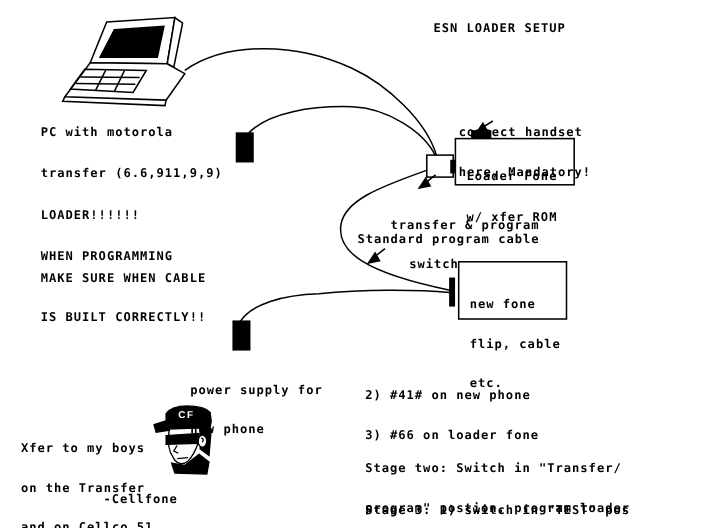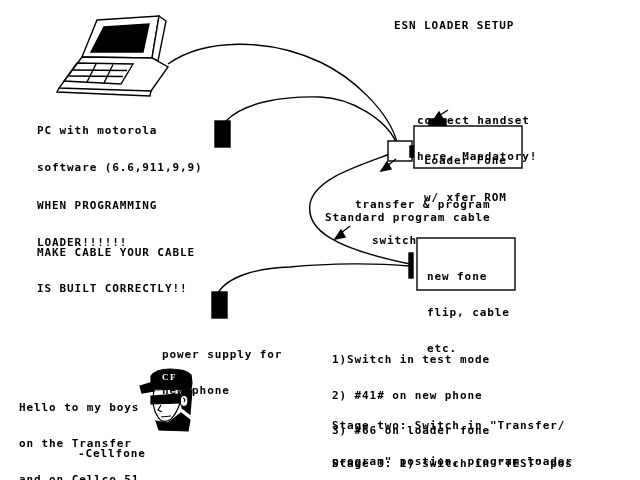--- a/index.html
+++ b/index.html
@@ -16,21 +16,21 @@
     font-weight:700; font-size:11px; letter-spacing:0.9px;
     white-space:pre;
   }
   .lh96  div { line-height:9.6px; }
   .lh10  div { line-height:10.2px; }
   .lh108 div { line-height:10.8px; }
   .lh114 div { line-height:11.4px; }
   .cap-mono {
     position:absolute; color:var(--paper); font-weight:700;
     font-size:9px; letter-spacing:1.5px;
-    font-family:Liberation Serif, serif;
+    font-family:Liberation Sans, sans-serif;
   }
   .stage-para { position:absolute; }
 </style>
 </head>
 <body>
 
 <div id="screen">
 
   <svg id="art" width="640" height="480" viewBox="0 0 640 480">
     <g fill="none" stroke="#000" stroke-width="1.4">
@@ -94,30 +94,30 @@
         <polygon points="151,396 181,394 180,403 151,404" fill="#000"></polygon>
         <polyline points="161,405 158,410 162,412"></polyline>
         <line x1="161" y1="417" x2="171" y2="416"></line>
         <polygon points="156,421 168,423 181,413 190,420 188,431 159,430" fill="#000"></polygon>
       </g>
     </g>
   </svg>
 
   <div class="t" style="left:394px;top:19px">ESN LOADER SETUP</div>
 
-  <div class="t lh114" style="left:37px;top:99px">
+  <div class="t lh114" style="left:37px;top:89px">
     <div>PC with motorola</div>
-    <div>software (6.6,911,9,9)</div>
+    <div>transfer (6.6,911,9,9)</div>
+    <div>LOADER!!!!!!</div>
     <div>WHEN PROGRAMMING</div>
-    <div>LOADER!!!!!!</div>
   </div>
 
 
   <div class="t lh96" style="left:37px;top:222px">
-    <div>MAKE CABLE YOUR CABLE</div>
+    <div>MAKE SURE WHEN CABLE</div>
     <div>IS BUILT CORRECTLY!!</div>
   </div>
 
   <div class="t lh10" style="left:417px;top:90px">
     <div>connect handset</div>
     <div>here, Mandatory!</div>
   </div>
 
   <div class="t lh108" style="left:424px;top:130px">
     <div>Loader Fone</div>
@@ -130,51 +130,50 @@
   </div>
 
   <div class="t" style="left:325px;top:211px">Standard program cable</div>
 
   <div class="t lh10" style="left:427px;top:246px">
     <div>new fone</div>
     <div>flip, cable</div>
     <div>etc.</div>
   </div>
 
-  <div class="t lh10" style="left:162px;top:324px">
+  <div class="t lh10" style="left:173px;top:324px">
     <div>power supply for</div>
     <div>new phone</div>
   </div>
 
   <div class="t lh96 stage-para" style="left:332px;top:329px">
-    <div>1)Switch in test mode</div>
     <div>2) #41# on new phone</div>
     <div>3) #66 on loader fone</div>
     
     
   </div>
   <div class="t lh96 stage-para" style="left:332px;top:395px">
     <div>Stage two: Switch in "Transfer/</div>
     <div>program" postion, program loader</div>
     
   </div>
   <div class="t lh96 stage-para" style="left:332px;top:433px">
     <div>Stage 3: 1) switch in "TEST" pos</div>
     
     
     
   </div>
 
   <div class="t lh10" style="left:19px;top:377px">
-    <div>Hello to my boys</div>
+    <div>Xfer to my boys</div>
     <div>on the Transfer</div>
     <div>and on Cellco 51</div>
     
   </div>
 
   <div class="t lh108" style="left:51px;top:423px">
-    <div style="margin-left:27px">-Cellfone</div>
+    <div style="margin-left:43px">-Cellfone</div>
     
   </div>
 
   <span class="cap-mono" style="left:162px;top:372px">CF</span>
 
 </div>
 
 </body></html>

